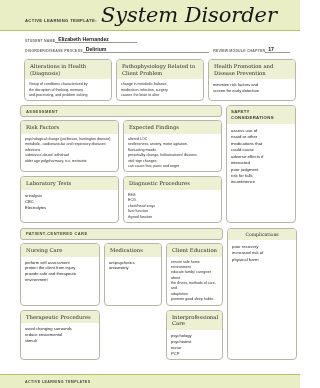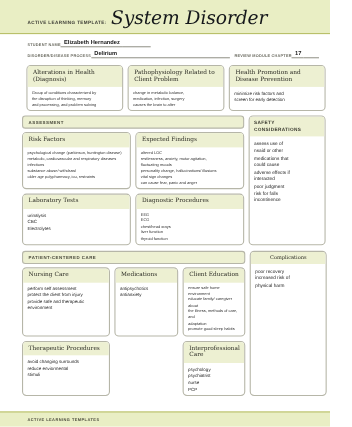--- a/index.html
+++ b/index.html
@@ -18,21 +18,21 @@
     border-bottom:1px solid #b9c06a;
     display:flex;align-items:flex-end;
   }
   .header-inner{display:flex;align-items:baseline;padding:0 0 4px 25px;}
   .alt-label{
     font-size:4.2px;letter-spacing:.35px;font-weight:bold;
     color:#3a3a33;text-transform:uppercase;margin-right:4px;
   }
   .doc-title{
     font-family:"DejaVu Serif", serif;
-    font-style:italic;font-size:17px;color:#14171a;
+    font-style:italic;font-size:21px;color:#14171a;
     letter-spacing:-0.1px;line-height:1;
   }
 
   
   .idblock{padding:5px 10px 0 25px;}
   .idrow{display:flex;align-items:flex-end;margin-bottom:3px;}
   .idlab{
     font-size:3.5px;letter-spacing:.2px;font-weight:bold;color:#6d6d63;
     text-transform:uppercase;white-space:nowrap;padding-bottom:.5px;
   }

